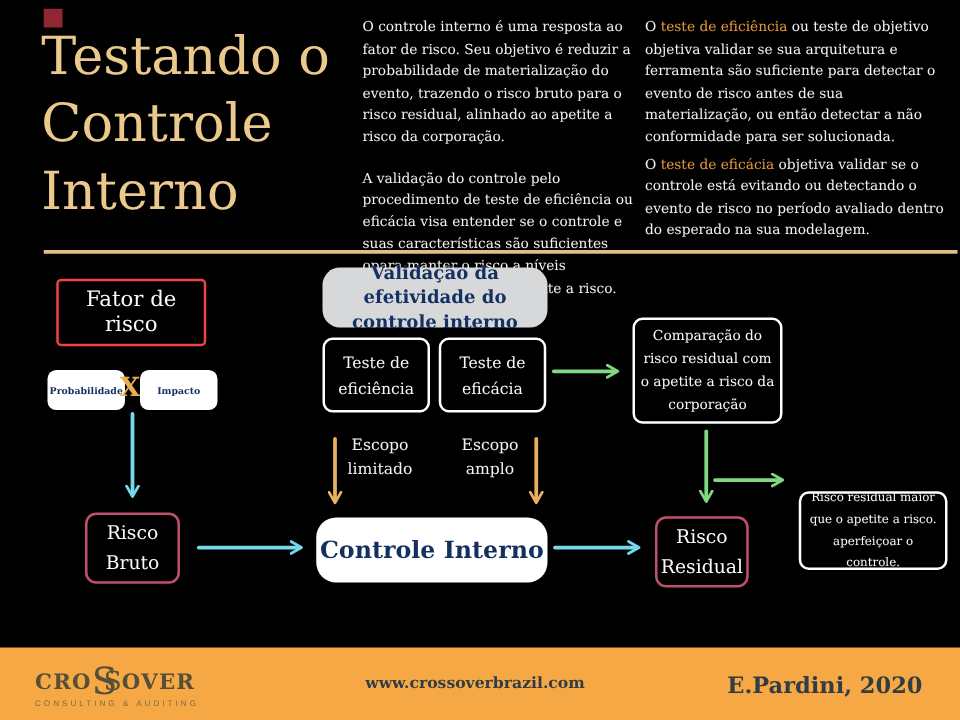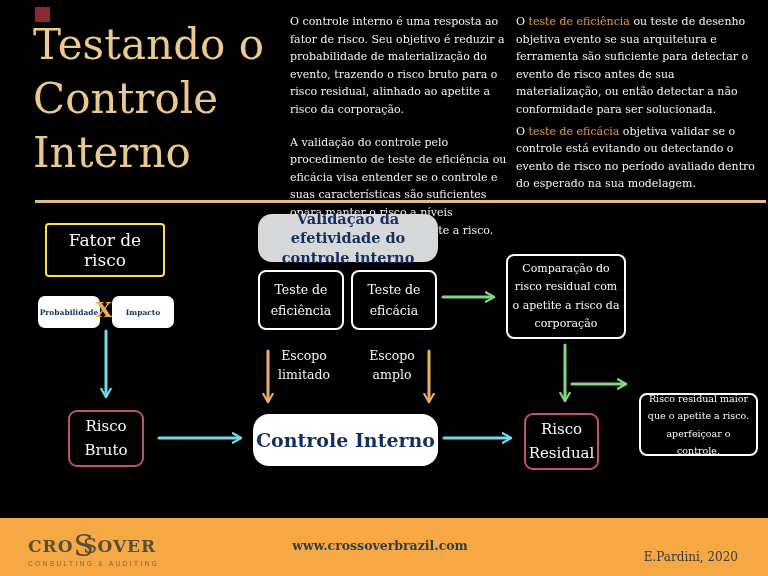--- a/index.html
+++ b/index.html
@@ -20,21 +20,21 @@
   .col p{margin:0;}
   .col1 p + p{margin-top:15px;}
   .col2 p + p{margin-top:4px;}
   .hl{color:#E59A3C;}
 
   .divider{position:absolute;left:35px;top:200px;width:731px;height:3px;background:#E2BD87;}
 
   
   .dbox{position:absolute;box-sizing:border-box;display:flex;align-items:center;justify-content:center;
         text-align:center;color:#FAFAF8;}
-  .outline-white{border:2px solid #fde047;border-radius:4px;}
+  .outline-white{border:2px solid #ef4444;border-radius:4px;}
   .outline-white-r{border:2.5px solid #FFFFFF;border-radius:8px;}
   .outline-pink{border:2.5px solid #C1506C;border-radius:9px;}
   .fill-white{background:#FFFFFF;color:#13305F;font-weight:bold;}
   .fill-gray{background:#D6D8DA;color:#13305F;font-weight:bold;border-radius:14px;}
 
   .fator{left:45px;top:223px;width:120px;height:54px;font-size:17px;}
   .prob{left:38px;top:296px;width:62px;height:32px;border-radius:7px;font-size:7.5px;}
   .imp{left:112px;top:296px;width:62px;height:32px;border-radius:7px;font-size:7.5px;text-align:right;}
   .xmark{position:absolute;left:95px;top:297px;width:18px;text-align:center;font-size:21px;
          font-weight:bold;color:#ECAE4E;}
@@ -61,38 +61,38 @@
   .footer{position:absolute;left:0;top:518px;width:768px;height:58px;background:#F5A844;}
   .logo{position:absolute;left:28px;top:6px;color:#564F39;}
   .logo-line{white-space:nowrap;}
   .logo-cro,.logo-over{font-size:17px;letter-spacing:1px;font-weight:bold;}
   .logo-s1{font-size:30px;position:relative;top:4px;}
   .logo-s2{font-size:21px;position:relative;top:1px;margin-left:-11px;}
   .logo-sub{font-family:"Liberation Sans",sans-serif;font-size:6.5px;letter-spacing:2.4px;
             color:#7B6C43;margin-top:1px;}
   .site{position:absolute;left:260px;top:20px;width:240px;text-align:center;font-size:12.5px;
         font-weight:bold;color:#323C44;}
-  .credit{position:absolute;right:30px;top:32px;font-size:12px;font-weight:normal;color:#323C44;}
+  .credit{position:absolute;right:30px;top:20px;font-size:18px;font-weight:bold;color:#323C44;}
 </style>
 </head>
 <body>
 
 <div id="stage">
 
   <div class="red-square"></div>
 
   <div class="title">Testando o Controle Interno</div>
 
   <div class="col col1">
     <p>O controle interno é uma resposta ao fator de risco. Seu objetivo é reduzir a probabilidade de materialização do evento, trazendo o risco bruto para o risco residual, alinhado ao apetite a risco da corporação.</p>
     <p>A validação do controle pelo procedimento de teste de eficiência ou eficácia visa entender se o controle e suas características são suficientes opara manter o risco a níveis aceitáveis, dentro do apetite a risco.</p>
   </div>
 
   <div class="col col2">
-    <p><span>O </span><span class="hl">teste de eficiência</span><span> ou teste de desenho objetiva evento se sua arquitetura e ferramenta são suficiente para detectar o evento de risco antes de sua materialização, ou então detectar a não conformidade para ser solucionada.</span></p>
+    <p><span>O </span><span class="hl">teste de eficiência</span><span> ou teste de objetivo objetiva validar se sua arquitetura e ferramenta são suficiente para detectar o evento de risco antes de sua materialização, ou então detectar a não conformidade para ser solucionada.</span></p>
     <p><span>O </span><span class="hl">teste de eficácia</span><span> objetiva validar se o controle está evitando ou detectando o evento de risco no período avaliado dentro do esperado na sua modelagem.</span></p>
   </div>
 
   <div class="divider"></div>
 
   <div class="dbox outline-white fator">Fator de risco</div>
   <div class="dbox fill-white prob">Probabilidade</div>
   <div class="xmark">X</div>
   <div class="dbox fill-white imp">Impacto</div>
 

